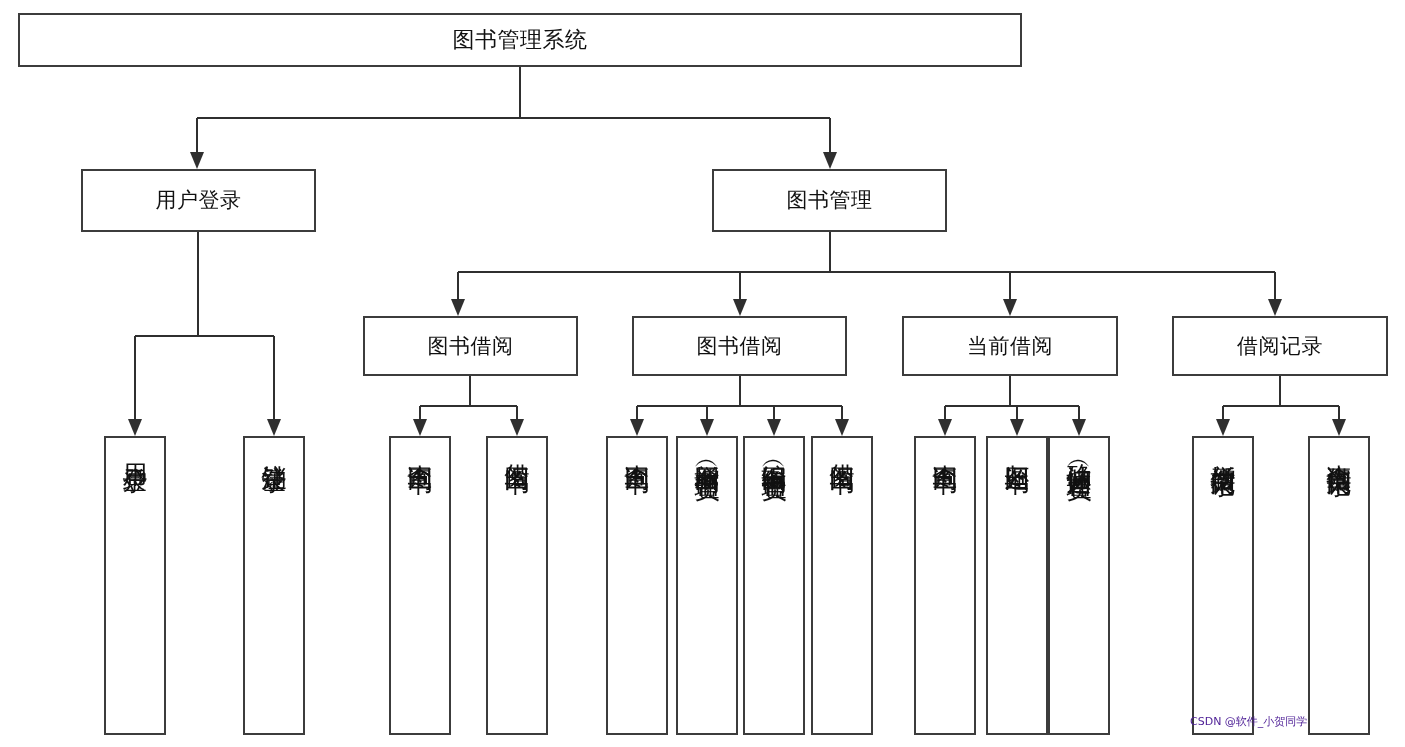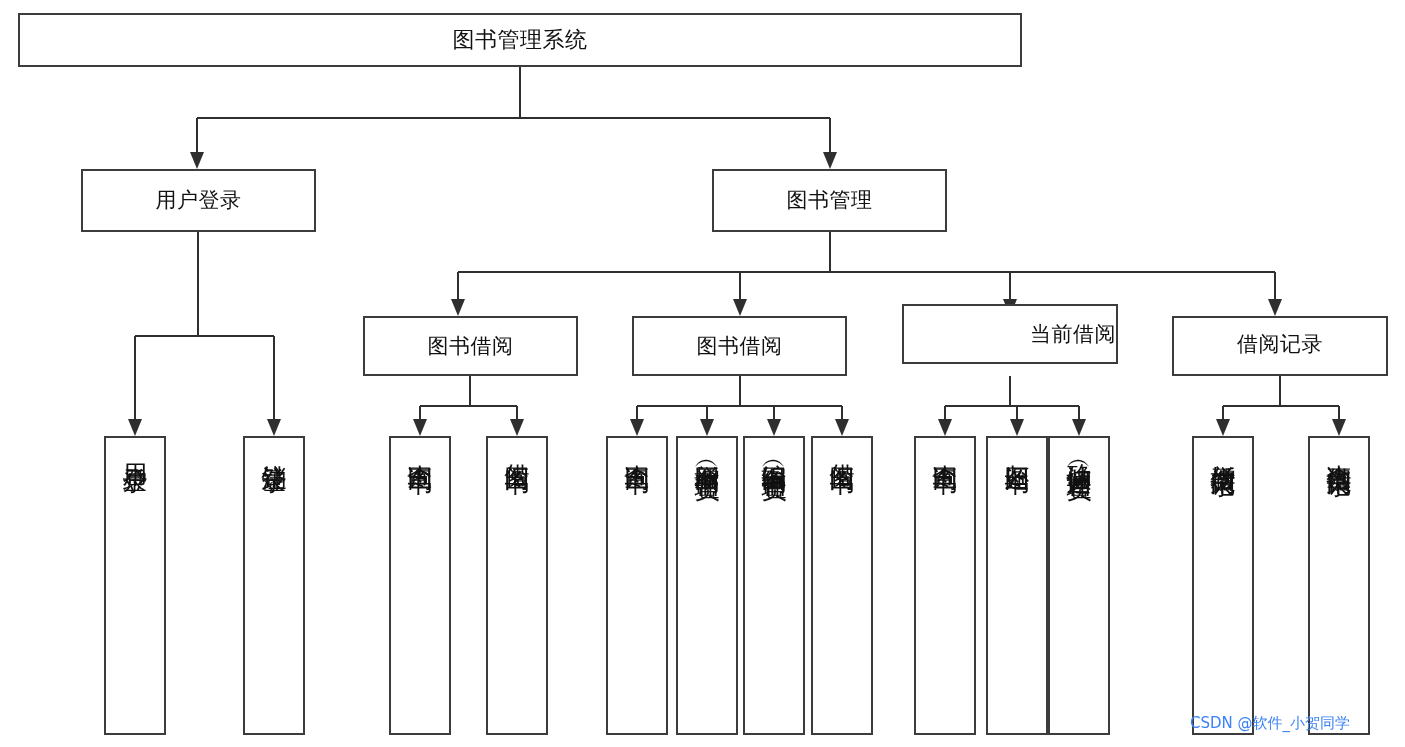--- a/index.html
+++ b/index.html
@@ -63,22 +63,22 @@
     text-orientation: upright;
     font-size: 25px;
     line-height: 1.0;
     letter-spacing: 2px;
     white-space: nowrap;
   }
   #watermark {
     position: absolute;
     left: 1190px;
     top: 714px;
-    font-size: 15px;
-    color: #3b82f6;
+    font-size: 11px;
+    color: #4c1d95;
     white-space: nowrap;
     z-index: 5;
     font-family: "DejaVu Sans", "Liberation Sans", sans-serif;
   }
 </style>
 </head>
 <body>
 
 <div id="canvas">
 
@@ -147,24 +147,24 @@
       </div>
       <div class="node horiz" style="left: 712px; top: 169px; width: 235px; height: 63px; justify-content: center;">
         <span class="node-label">图书管理</span>
       </div>
       <div class="node horiz" style="left: 363px; top: 316px; width: 215px; height: 60px;">
         <span class="node-label">图书借阅</span>
       </div>
       <div class="node horiz" style="left: 632px; top: 316px; width: 215px; height: 60px;">
         <span class="node-label">图书借阅</span>
       </div>
-      <div class="node horiz" style="left: 902px; top: 304px; width: 216px; height: 60px; justify-content: flex-end;">
+      <div class="node horiz" style="left: 902px; top: 316px; width: 216px; height: 60px;">
         <span class="node-label">当前借阅</span>
       </div>
-      <div class="node horiz" style="left: 1172px; top: 316px; width: 216px; height: 60px; font-family: Liberation Mono, monospace;">
+      <div class="node horiz" style="left: 1172px; top: 316px; width: 216px; height: 60px;">
         <span class="node-label">借阅记录</span>
       </div>
       <div class="node vert" style="left: 104px; top: 436px; width: 62px; height: 299px;">
         <span class="node-label">用户登录</span>
       </div>
       <div class="node vert" style="left: 243px; top: 436px; width: 62px; height: 299px;">
         <span class="node-label">注销登录</span>
       </div>
       <div class="node vert" style="left: 389px; top: 436px; width: 62px; height: 299px;">
         <span class="node-label">查询图书</span>

